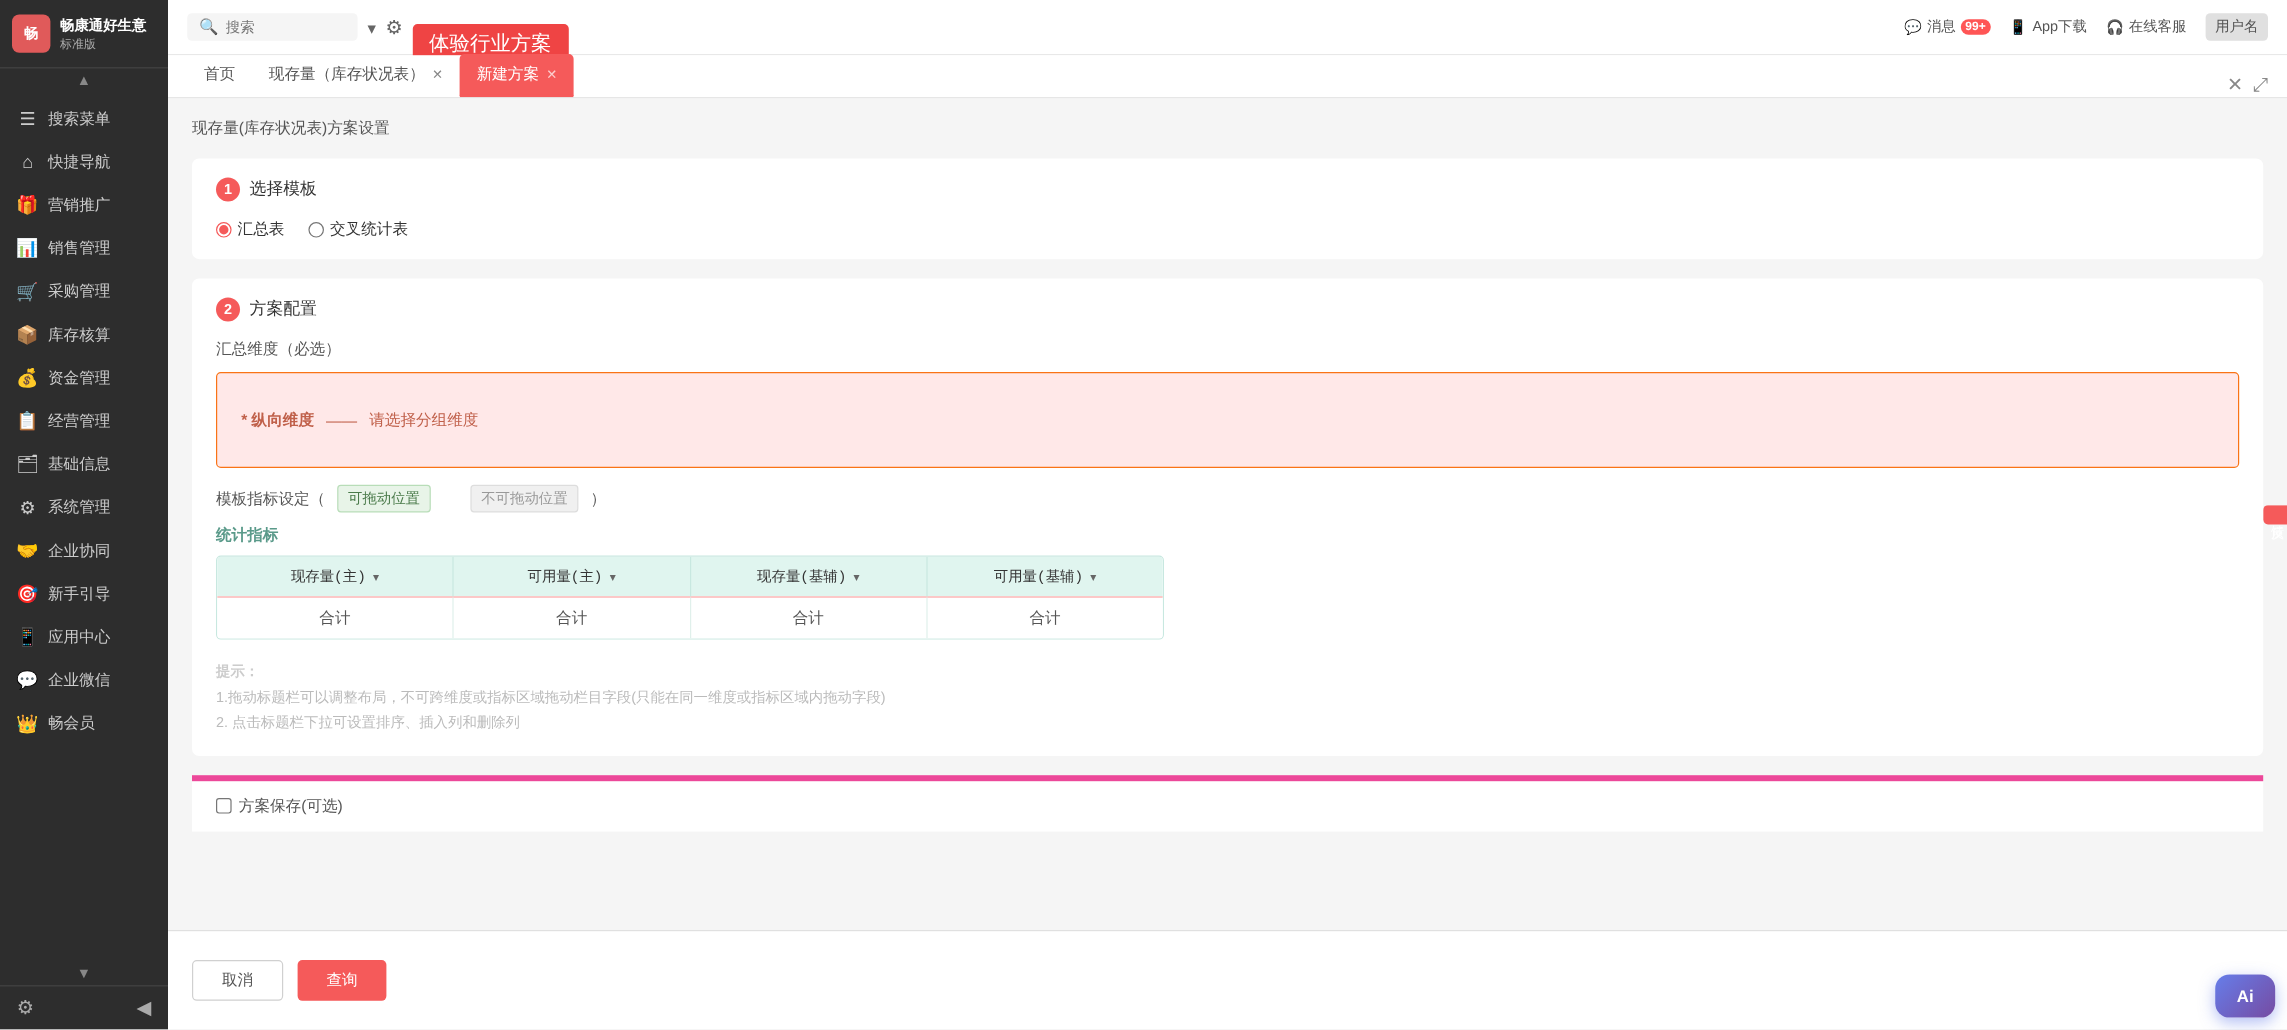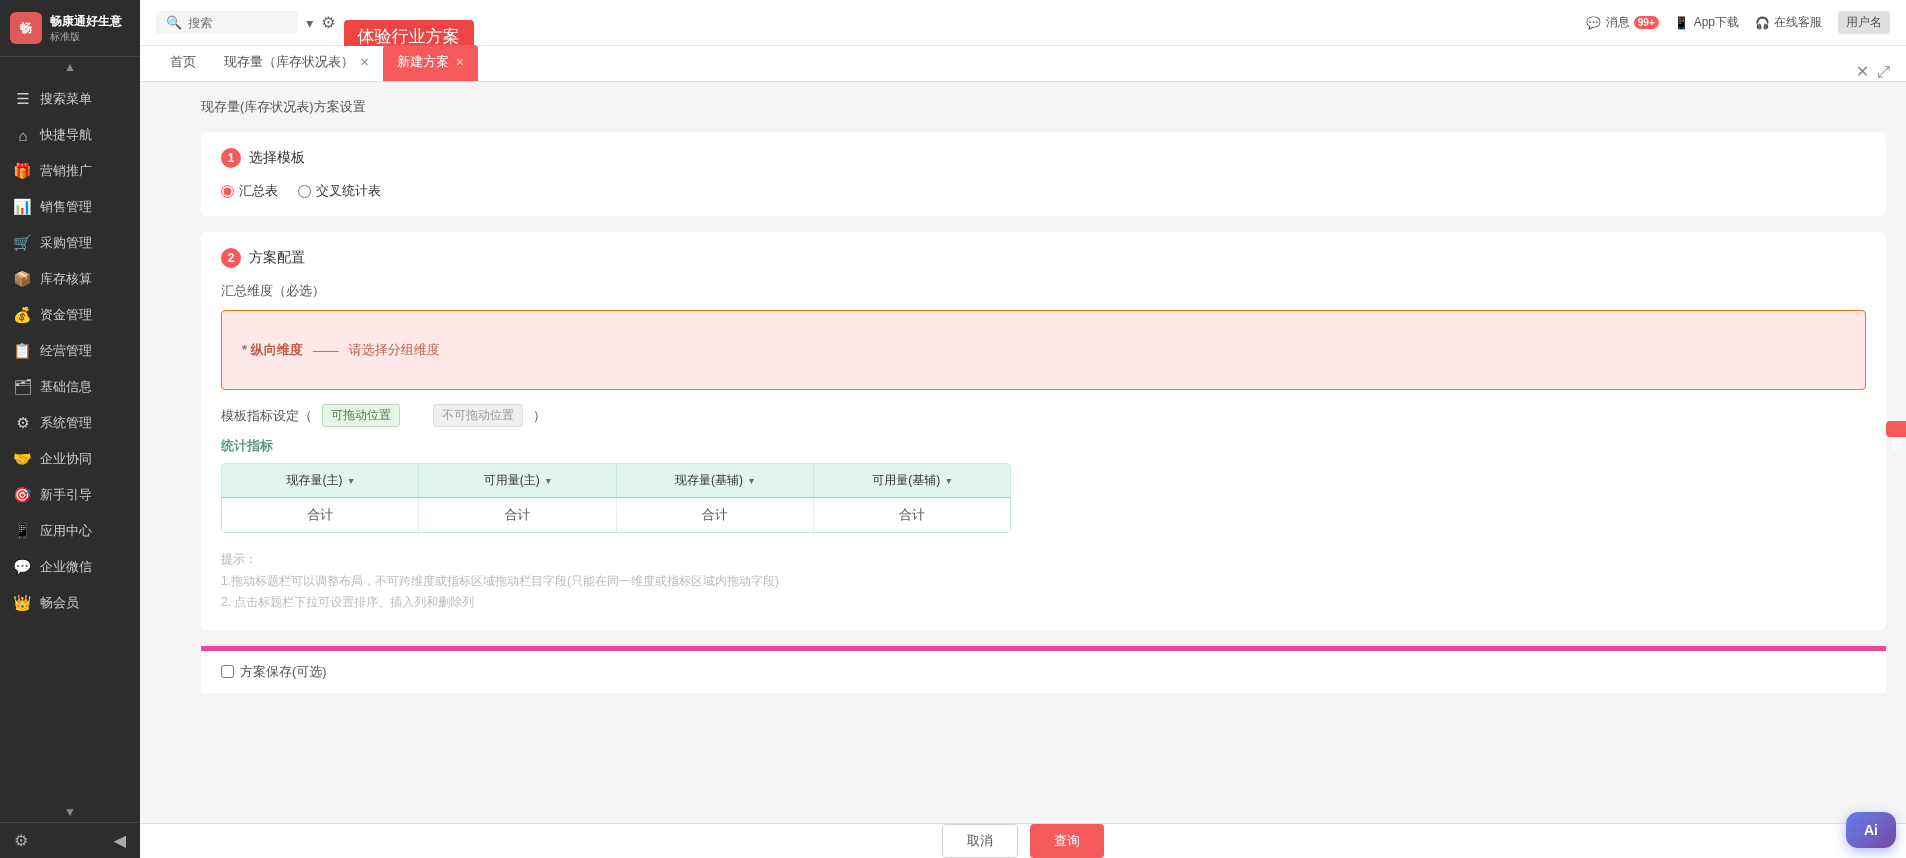--- a/index.html
+++ b/index.html
@@ -114,21 +114,20 @@
     .tab-home { color: #555; }
 
     .tab-actions { margin-left: auto; display: flex; gap: 8px; }
     .tab-action-btn { background: none; border: none; cursor: pointer; font-size: 16px; color: #888; }
 
     
     .content {
       flex: 1; overflow-y: auto; padding: 16px 20px;
       background: #f5f5f5;
       position: relative;
-      margin-left: 41px;
     }
     .page-title { font-size: 13px; color: #555; margin-bottom: 16px; }
 
     
     .section-card {
       background: #fff; border-radius: 6px; margin-bottom: 16px;
       padding: 16px 20px;
     }
 
     
@@ -183,21 +182,21 @@
     .stats-table-header {
       display: flex; background: #e0f5ef;
     }
     .stats-col {
       flex: 1; padding: 8px 12px;
       border-right: 1px solid #c8e8e0;
       display: flex; align-items: center; justify-content: center; gap: 6px;
       font-size: 13px; color: #333;
     }
     .stats-col:last-child { border-right: none; }
-    .stats-col-label { font-size: 12px; }
+    .stats-col-label { font-size: 12px; font-family: Liberation Mono, monospace; }
     .stats-col-chevron { font-size: 10px; color: #666; cursor: pointer; }
     .stats-table-row {
       display: flex; background: #fff; border-top: 1px solid #fca5a5;
     }
     .stats-cell {
       flex: 1; padding: 8px 12px; text-align: center;
       border-right: 1px solid #e0f0eb;
       font-size: 13px; color: #555;
     }
     .stats-cell:last-child { border-right: none; }
@@ -211,21 +210,21 @@
       display: flex; align-items: center; gap: 6px;
       font-size: 13px; color: #555;
       background: #fff; padding: 12px 20px;
       border-top: 5px solid #ec4899;
     }
     .save-checkbox { cursor: pointer; }
 
     
     .bottom-bar {
       background: #fff; border-top: 1px solid #e0e0e0;
-      padding: 0 20px; display: flex; justify-content: center; gap: 12px;
+      padding: 24px 20px; display: flex; justify-content: flex-start; gap: 12px;
     }
     .btn-cancel {
       border: 1px solid #d0d0d0; background: #fff; border-radius: 4px;
       padding: 7px 24px; font-size: 13px; cursor: pointer; color: #555;
     }
     .btn-query {
       background: #f55a5a; color: #fff; border: none; border-radius: 4px;
       padding: 7px 24px; font-size: 13px; cursor: pointer;
     }
 

